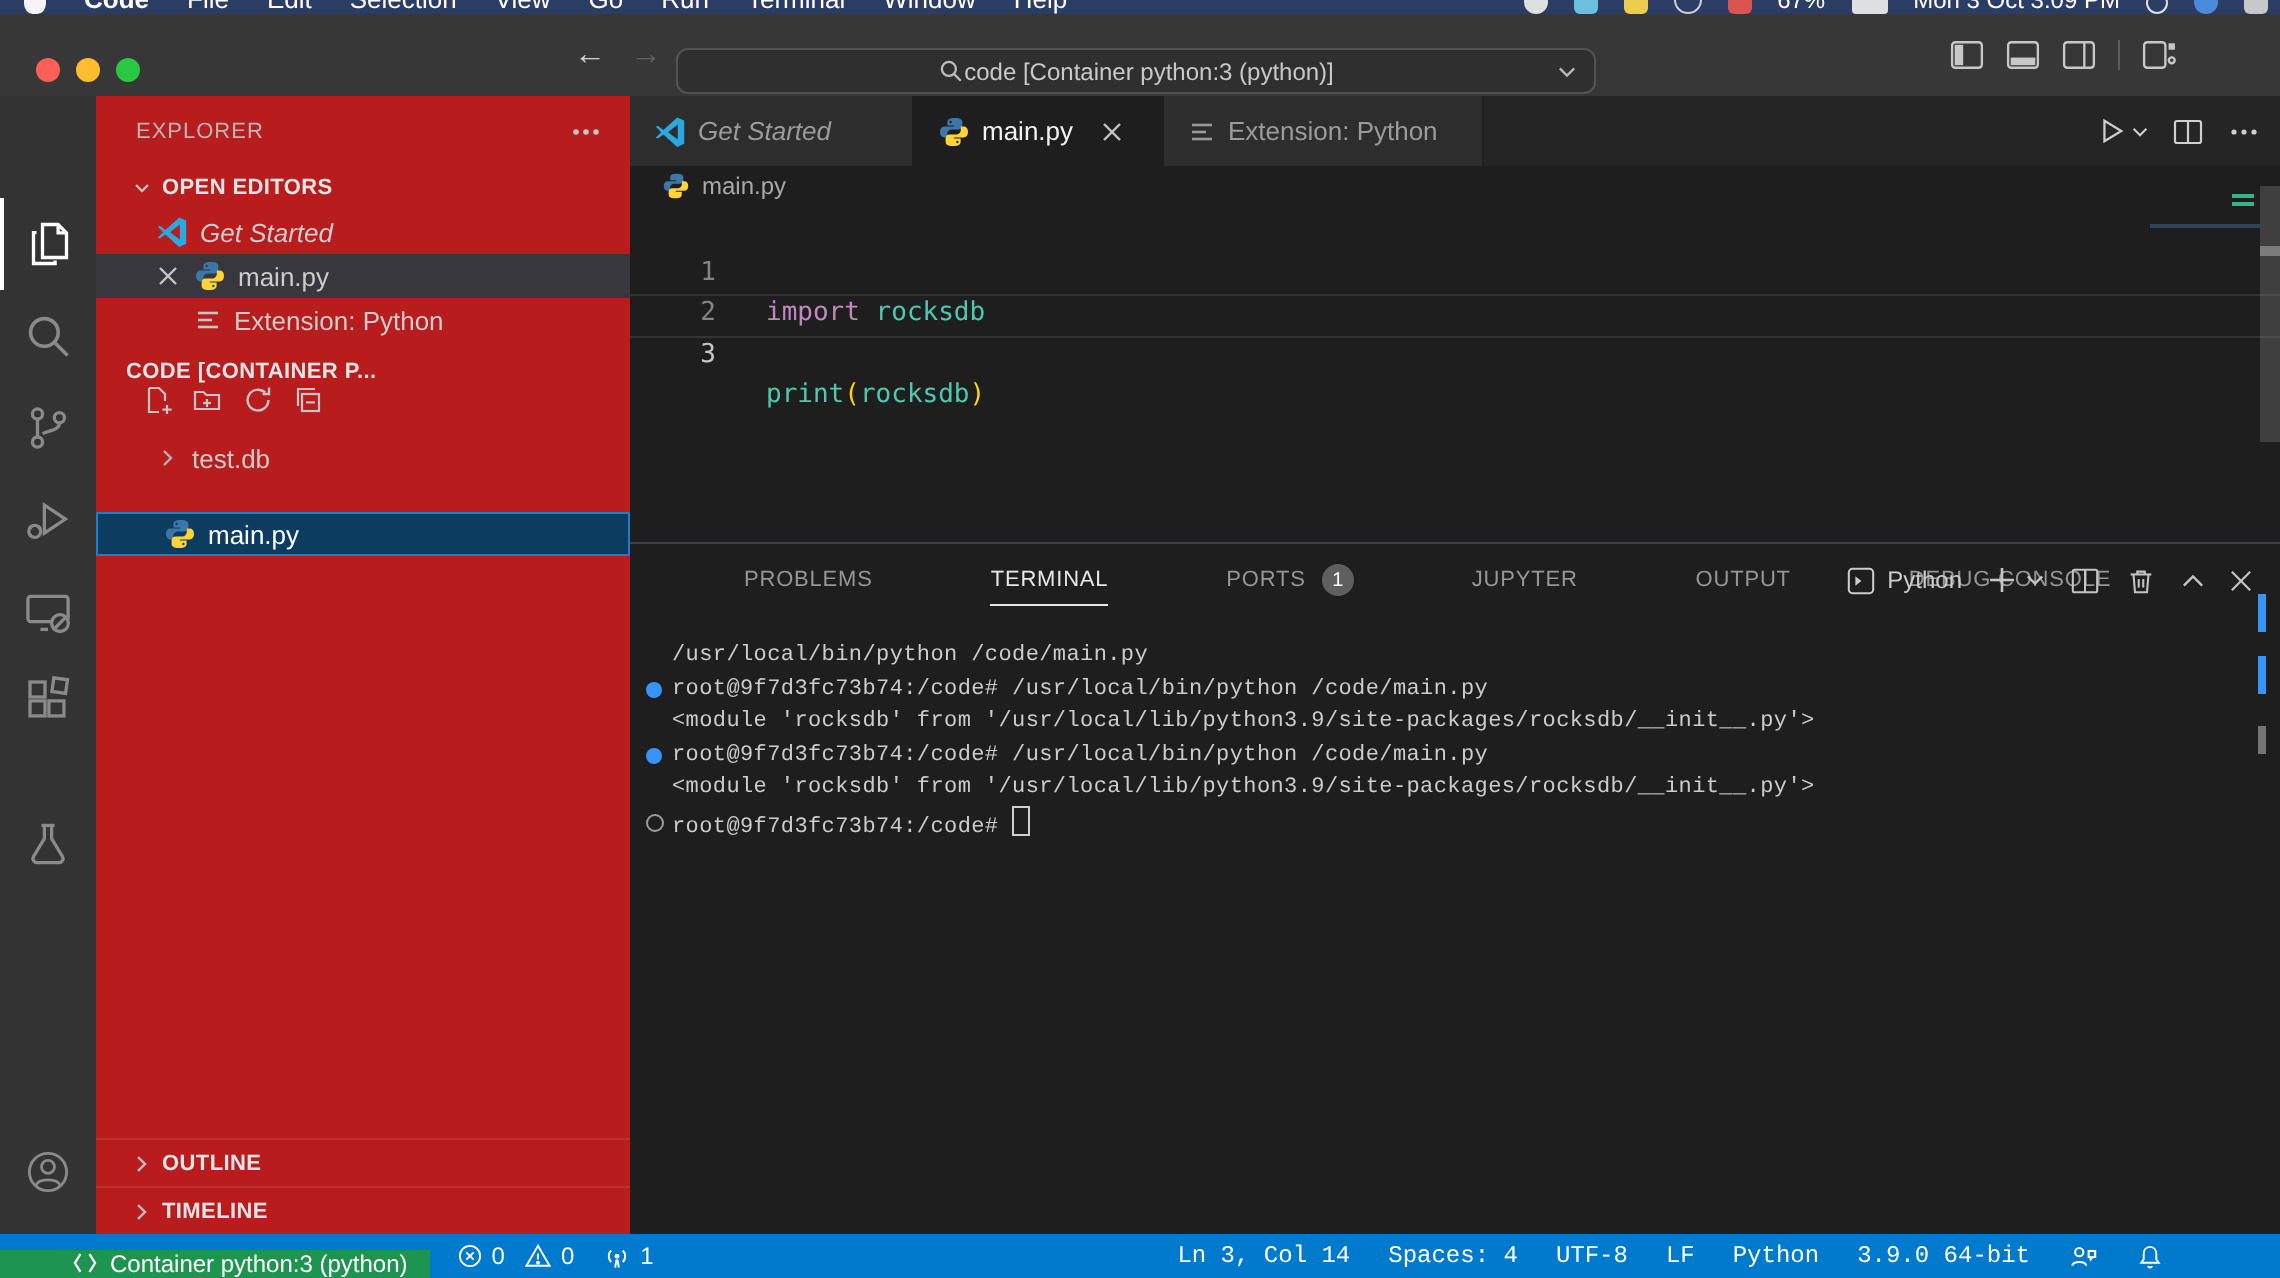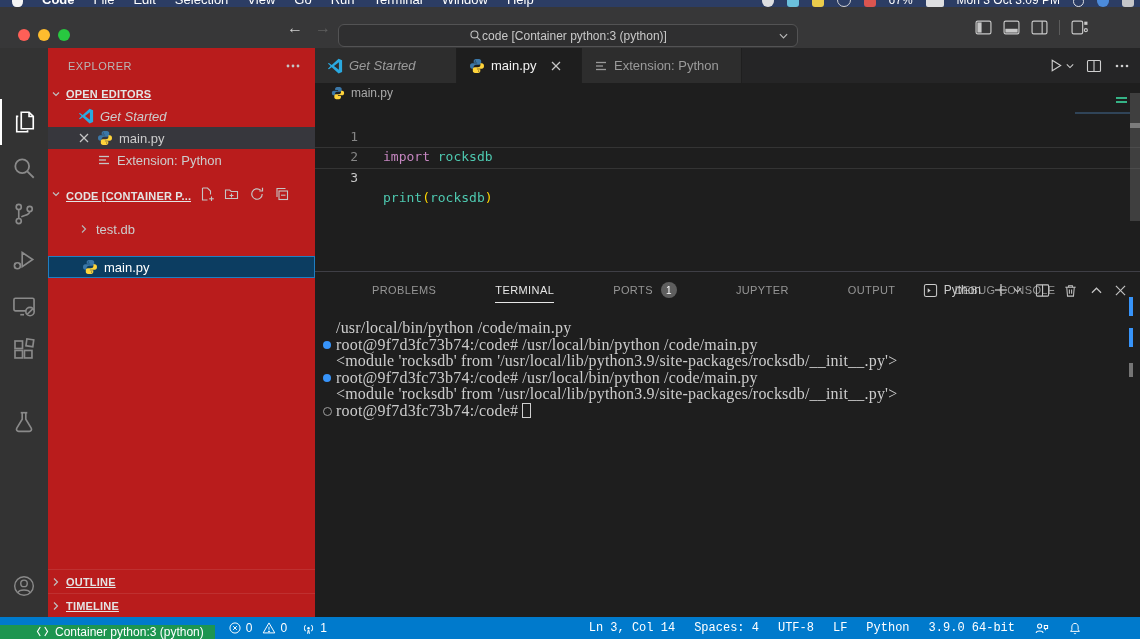--- a/index.html
+++ b/index.html
@@ -35,29 +35,29 @@
 
   
   .activitybar{position:relative;flex:none;width:48px;background:#333333;}
   .ab-item{position:absolute;left:0;width:48px;height:46px;display:flex;align-items:center;justify-content:center;color:#8a8a8a;}
   .ab-item.active{color:#ffffff;border-left:2px solid #ffffff;width:46px;}
 
   
   .sidebar{flex:none;width:267px;background:#b91c1c;color:#cccccc;display:flex;flex-direction:column;position:relative;}
   .sb-title{height:35px;flex:none;display:flex;align-items:center;padding:0 14px 0 20px;font-size:11px;letter-spacing:.5px;color:#b8b8b8;}
   .sb-title .spacer{flex:1}
-  .sec-head{height:22px;flex:none;display:flex;align-items:center;font-size:11px;font-weight:bold;color:#e4e4e4;padding-left:0;letter-spacing:.2px;text-decoration:underline;}
+  .sec-head{height:22px;flex:none;display:flex;align-items:center;font-size:11px;font-weight:bold;color:#e4e4e4;padding-left:15px;letter-spacing:.2px;}
   .sec-head .chev{color:#c0c0c0;margin-right:2px}
   .row{height:22px;flex:none;display:flex;align-items:center;font-size:13px;color:#cccccc;white-space:nowrap;}
   .oe-row{padding-left:30px;position:relative;}
   .oe-row .closebox{position:absolute;left:31px;top:4px;width:14px;height:14px;color:#c5c5c5;display:flex;align-items:center;justify-content:center;}
   .oe-row .ficon{margin-right:6px;flex:none}
   .oe-row.hl{background:#37373d;}
   .oe-row .lbl-italic{font-style:italic;}
-  .ws-head{margin-top:9px;display:flex;align-items:flex-end;}
+  .ws-head{margin-top:9px;display:flex;align-items:flex-start;flex-direction:column;}
   .ws-head .lbl{flex:none;max-width:135px;overflow:hidden;}
   .ws-actions{display:flex;gap:9px;margin-left:8px;color:#c5c5c5;align-items:center;}
   .tree-row{padding-left:28px;margin-top:16px;}
   .tree-row .chev{color:#b5b5b5;margin-right:4px}
   .tree-row.selected{background:#0c3d61;outline:1px solid #1f7ec2;outline-offset:-1px;color:#ffffff;}
   .tree-row .ficon{margin:0 6px 0 6px}
   .sb-spacer{flex:1}
   .sec-bottom{border-top:1px solid rgba(255,255,255,.09);}
 
   
@@ -88,22 +88,22 @@
   .panel{height:345px;flex:none;position:relative;background:#1e1e1e;border-top:1px solid #3f3f46;}
   .panel-tabs{position:absolute;left:25px;top:0;height:36px;display:flex;align-items:center;}
   .ptab{position:relative;height:36px;display:flex;align-items:center;margin-right:27px;font-size:11px;letter-spacing:.4px;color:#969696;margin-left:32px;}
   .ptab.active{color:#e7e7e7;}
   .ptab.active::after{content:"";position:absolute;left:0;right:0;bottom:5px;height:1px;background:#e7e7e7;}
   .pbadge{margin-left:8px;width:16px;height:16px;border-radius:50%;background:#5f5f5f;color:#ffffff;
     font-size:10px;display:flex;align-items:center;justify-content:center;letter-spacing:0;}
   .panel-actions{position:absolute;right:14px;top:0;height:36px;display:flex;align-items:center;color:#c5c5c5;}
   .pa-gap-s{margin-left:5px}.pa-gap-m{margin-left:13px}
   .term-label{display:flex;align-items:center;gap:6px;font-size:12px;color:#cccccc;}
-  .terminal{position:absolute;left:7px;right:14px;top:48px;font-family:Liberation Serif, serif;
-    font-size:16px;letter-spacing:.2px;color:#cccccc;}
+  .terminal{position:absolute;left:7px;right:14px;top:48px;font-family:Liberation Mono, monospace;
+    font-size:11px;letter-spacing:.2px;color:#cccccc;}
   .tline{position:relative;height:16.6px;line-height:16.6px;white-space:pre;padding-left:14px;}
   .tdec{position:absolute;left:1px;top:4.5px;width:8px;height:8px;border-radius:50%;}
   .tdec.filled{background:#3794fa;}
   .tdec.hollow{width:7px;height:7px;border:1px solid #9d9d9d;background:transparent;}
   .tcursor{display:inline-block;width:7px;height:13px;border:1px solid #cfcfcf;vertical-align:-2px;}
   .tm{position:absolute;right:0;width:4px;}
 
   
   .statusbar{position:absolute;left:0;right:0;top:617px;height:22px;background:#007acc;color:#ffffff;
     font-size:12px;display:flex;align-items:center;z-index:45;}

